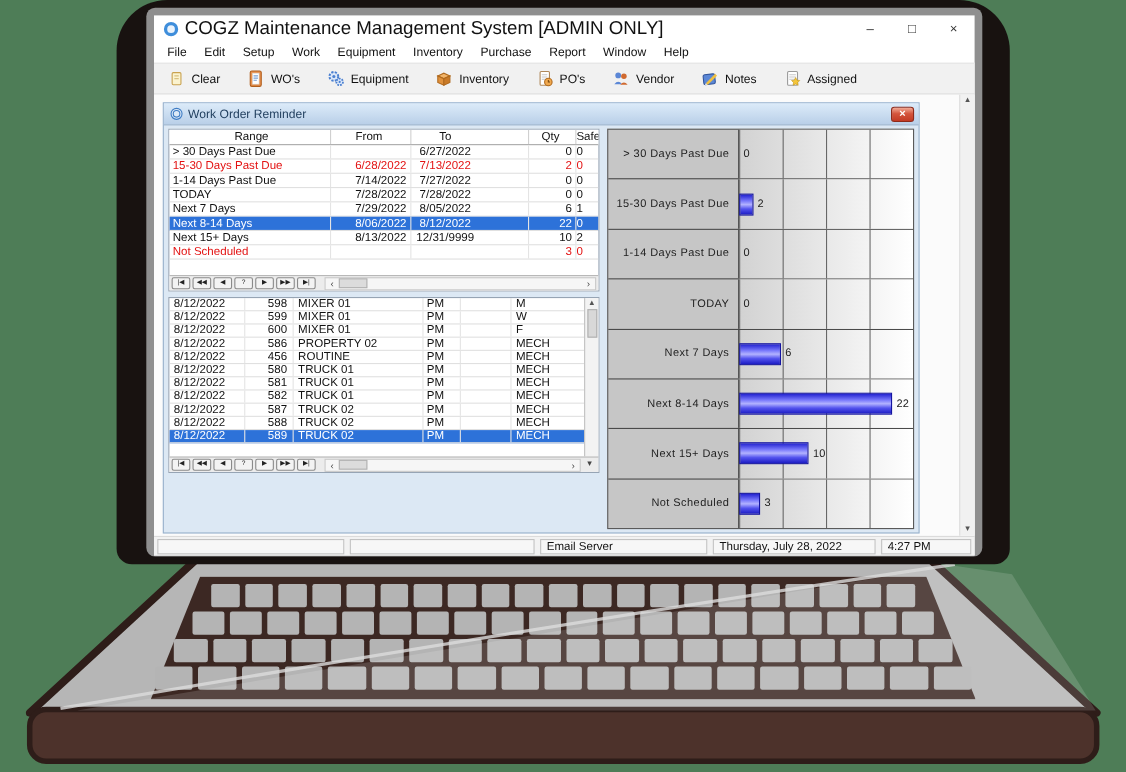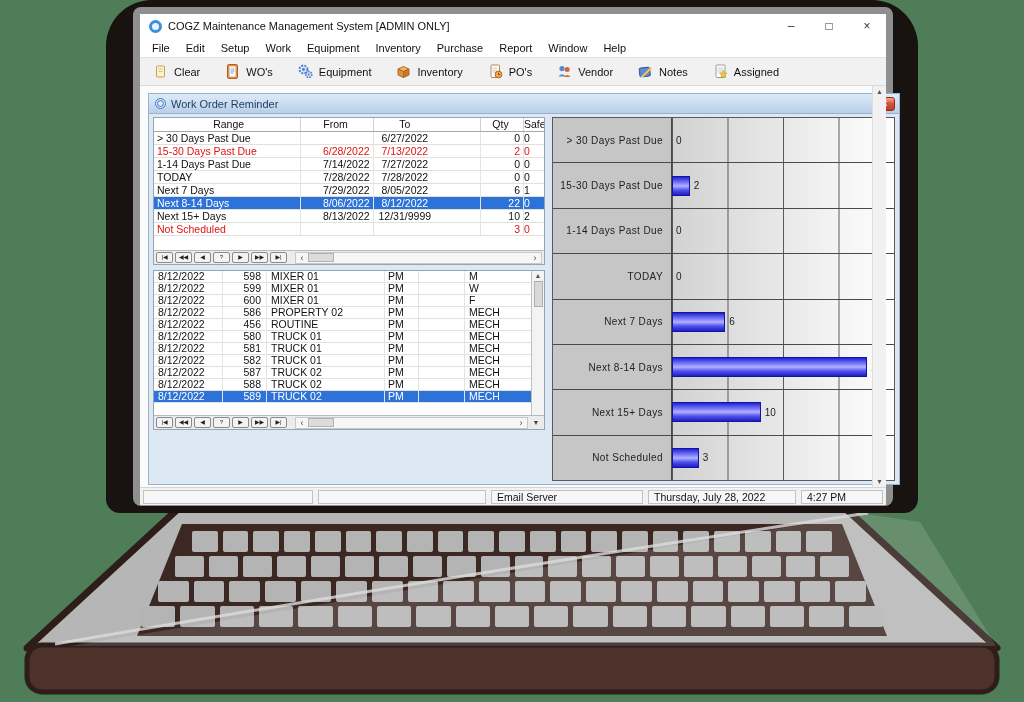--- a/index.html
+++ b/index.html
@@ -15,36 +15,36 @@
   .kb-row { display:flex; justify-content:center; gap:5px; margin:0 auto 4px; height:21px; }
   .key { flex:1; background:#b4b4b4; border-radius:2px; }
 
   .screen-bezel { position:absolute; left:106px; top:0; width:812px; height:513px; background:#181210; border-radius:46px 46px 14px 14px; z-index:4; }
   .screen-frame { position:absolute; left:27px; top:7px; width:760px; height:499px; background:#8f8f8f; border-radius:8px; }
 
   
   .app-window { position:absolute; left:7px; top:7px; width:746px; height:491px; background:#fff; display:flex; flex-direction:column; font-size:11px; color:#111; }
   .titlebar { height:24px; display:flex; align-items:center; padding-left:9px; flex:none; }
   .app-icon { width:13px; height:13px; border:3px solid #3f8edb; border-radius:50%; background:#eaf3fc; flex:none; }
-  .title-text { margin-left:6px; font-size:11px; }
+  .title-text { margin-left:6px; font-size:17px; }
   .win-controls { margin-left:auto; display:flex; height:100%; }
   .win-ctrl { width:38px; text-align:center; font-size:12px; color:#333; line-height:24px; }
 
   .menubar { height:19px; display:flex; align-items:center; padding-left:4px; flex:none; }
   .menu-item { padding:0 8px; font-size:11px; }
 
   .toolbar { height:29px; background:#f1f1f1; border-top:1px solid #e4e4e4; border-bottom:1px solid #dadada; display:flex; align-items:center; padding-left:12px; gap:24px; flex:none; }
   .tb-item { display:flex; align-items:center; gap:5px; font-size:11px; }
   .tb-icon { width:17px; height:17px; flex:none; }
 
   .mdi { flex:1; position:relative; background:#fbfbfb; min-height:0; }
   .mdi-vscroll { position:absolute; right:0; top:0; bottom:0; width:14px; background:#f1f1f1; border-left:1px solid #ddd; display:flex; flex-direction:column; align-items:center; justify-content:space-between; font-size:7px; color:#555; padding:2px 0; }
 
   
-  .dialog { position:absolute; left:8px; top:7px; width:752px; bottom:2px; border:1px solid #9ab2cc; display:flex; flex-direction:column; background:#dce8f4; }
+  .dialog { position:absolute; left:8px; top:7px; width:688px; bottom:2px; border:1px solid #9ab2cc; display:flex; flex-direction:column; background:#dce8f4; }
   .dlg-titlebar { height:20px; background:linear-gradient(#dcebf9,#b9cfe8); display:flex; align-items:center; padding:0 4px 0 6px; border-bottom:1px solid #9ab2cc; flex:none; }
   .gear-icon { width:11px; height:11px; border:3px double #3e7cc4; border-radius:50%; background:#dce9f7; flex:none; }
   .dlg-title { margin-left:5px; font-size:11px; color:#1e3c5c; }
   .dlg-close { margin-left:auto; width:21px; height:14px; background:linear-gradient(#f2ab96,#d4543c 45%,#c23a24); border:1px solid #8e2a1a; border-radius:3px; color:#fff; font-size:10px; line-height:12px; text-align:center; font-weight:bold; }
   .dlg-body { flex:1; padding:3px 4px; display:flex; min-height:0; }
   .left-col { width:392px; display:flex; flex-direction:column; flex:none; }
 
   
   .grid-box { background:#fff; border:1px solid #96a4b4; display:flex; flex-direction:column; }
   .t1 { height:148px; flex:none; }

